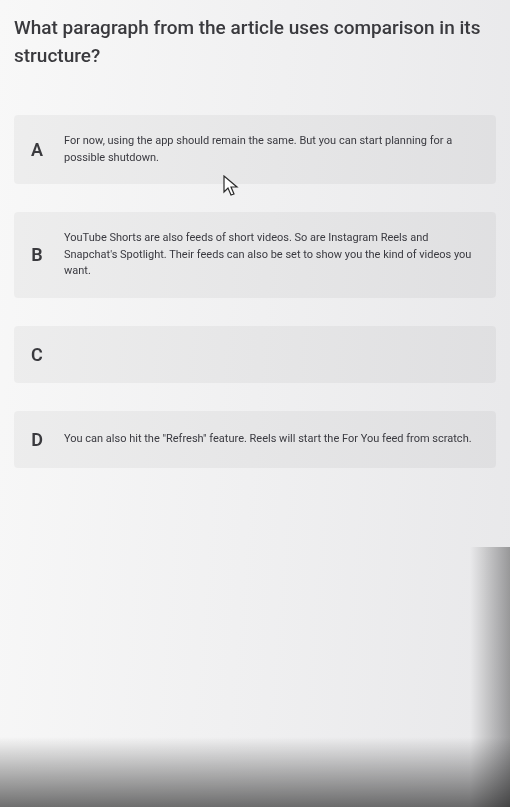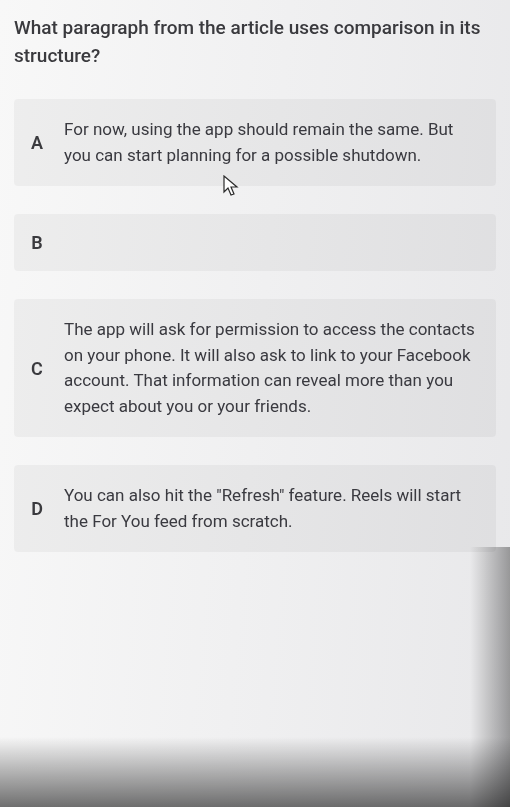--- a/index.html
+++ b/index.html
@@ -15,21 +15,21 @@
     width: 510px;
     height: 807px;
     padding: 14px 14px 0 14px;
     position: relative;
   }
   .question {
     font-size: 19px;
     line-height: 1.45;
     color: #3a3a3e;
     font-weight: 500;
-    margin-bottom: 30px;
+    margin-bottom: 46px;
     padding-right: 10px;
   }
   .answers { display: flex; flex-direction: column; gap: 28px; }
   .answer {
     display: flex;
     align-items: center;
     gap: 18px;
     background: rgba(0,0,0,0.04);
     border-radius: 4px;
     padding: 18px 18px 18px 14px;
@@ -37,21 +37,21 @@
   }
   .answer-label {
     font-size: 18px;
     font-weight: 600;
     color: #3a3a3e;
     min-width: 18px;
     text-align: center;
     flex-shrink: 0;
   }
   .answer-text {
-    font-size: 17px;
+    font-size: 11px;
     line-height: 1.5;
     color: #3a3a40;
     font-weight: 400;
   }
   .cursor {
     position: absolute;
     left: 223px;
     top: 175px;
     width: 18px;
     height: 22px;
@@ -84,25 +84,25 @@
 
   <div class="answers">
 
     <div class="answer">
       <div class="answer-label">A</div>
       <div class="answer-text">For now, using the app should remain the same. But you can start planning for a possible shutdown.</div>
     </div>
 
     <div class="answer">
       <div class="answer-label">B</div>
+      <div class="answer-text">YouTube Shorts are also feeds of short videos. So are Instagram Reels and Snapchat's Spotlight. Their feeds can also be set to show you the kind of videos you want.</div>
     </div>
 
     <div class="answer">
       <div class="answer-label">C</div>
-      <div class="answer-text">The app will ask for permission to access the contacts on your phone. It will also ask to link to your Facebook account. That information can reveal more than you expect about you or your friends.</div>
     </div>
 
     <div class="answer">
       <div class="answer-label">D</div>
       <div class="answer-text">You can also hit the "Refresh" feature. Reels will start the For You feed from scratch.</div>
     </div>
 
   </div>
 
   <svg class="cursor" viewBox="0 0 18 22">

